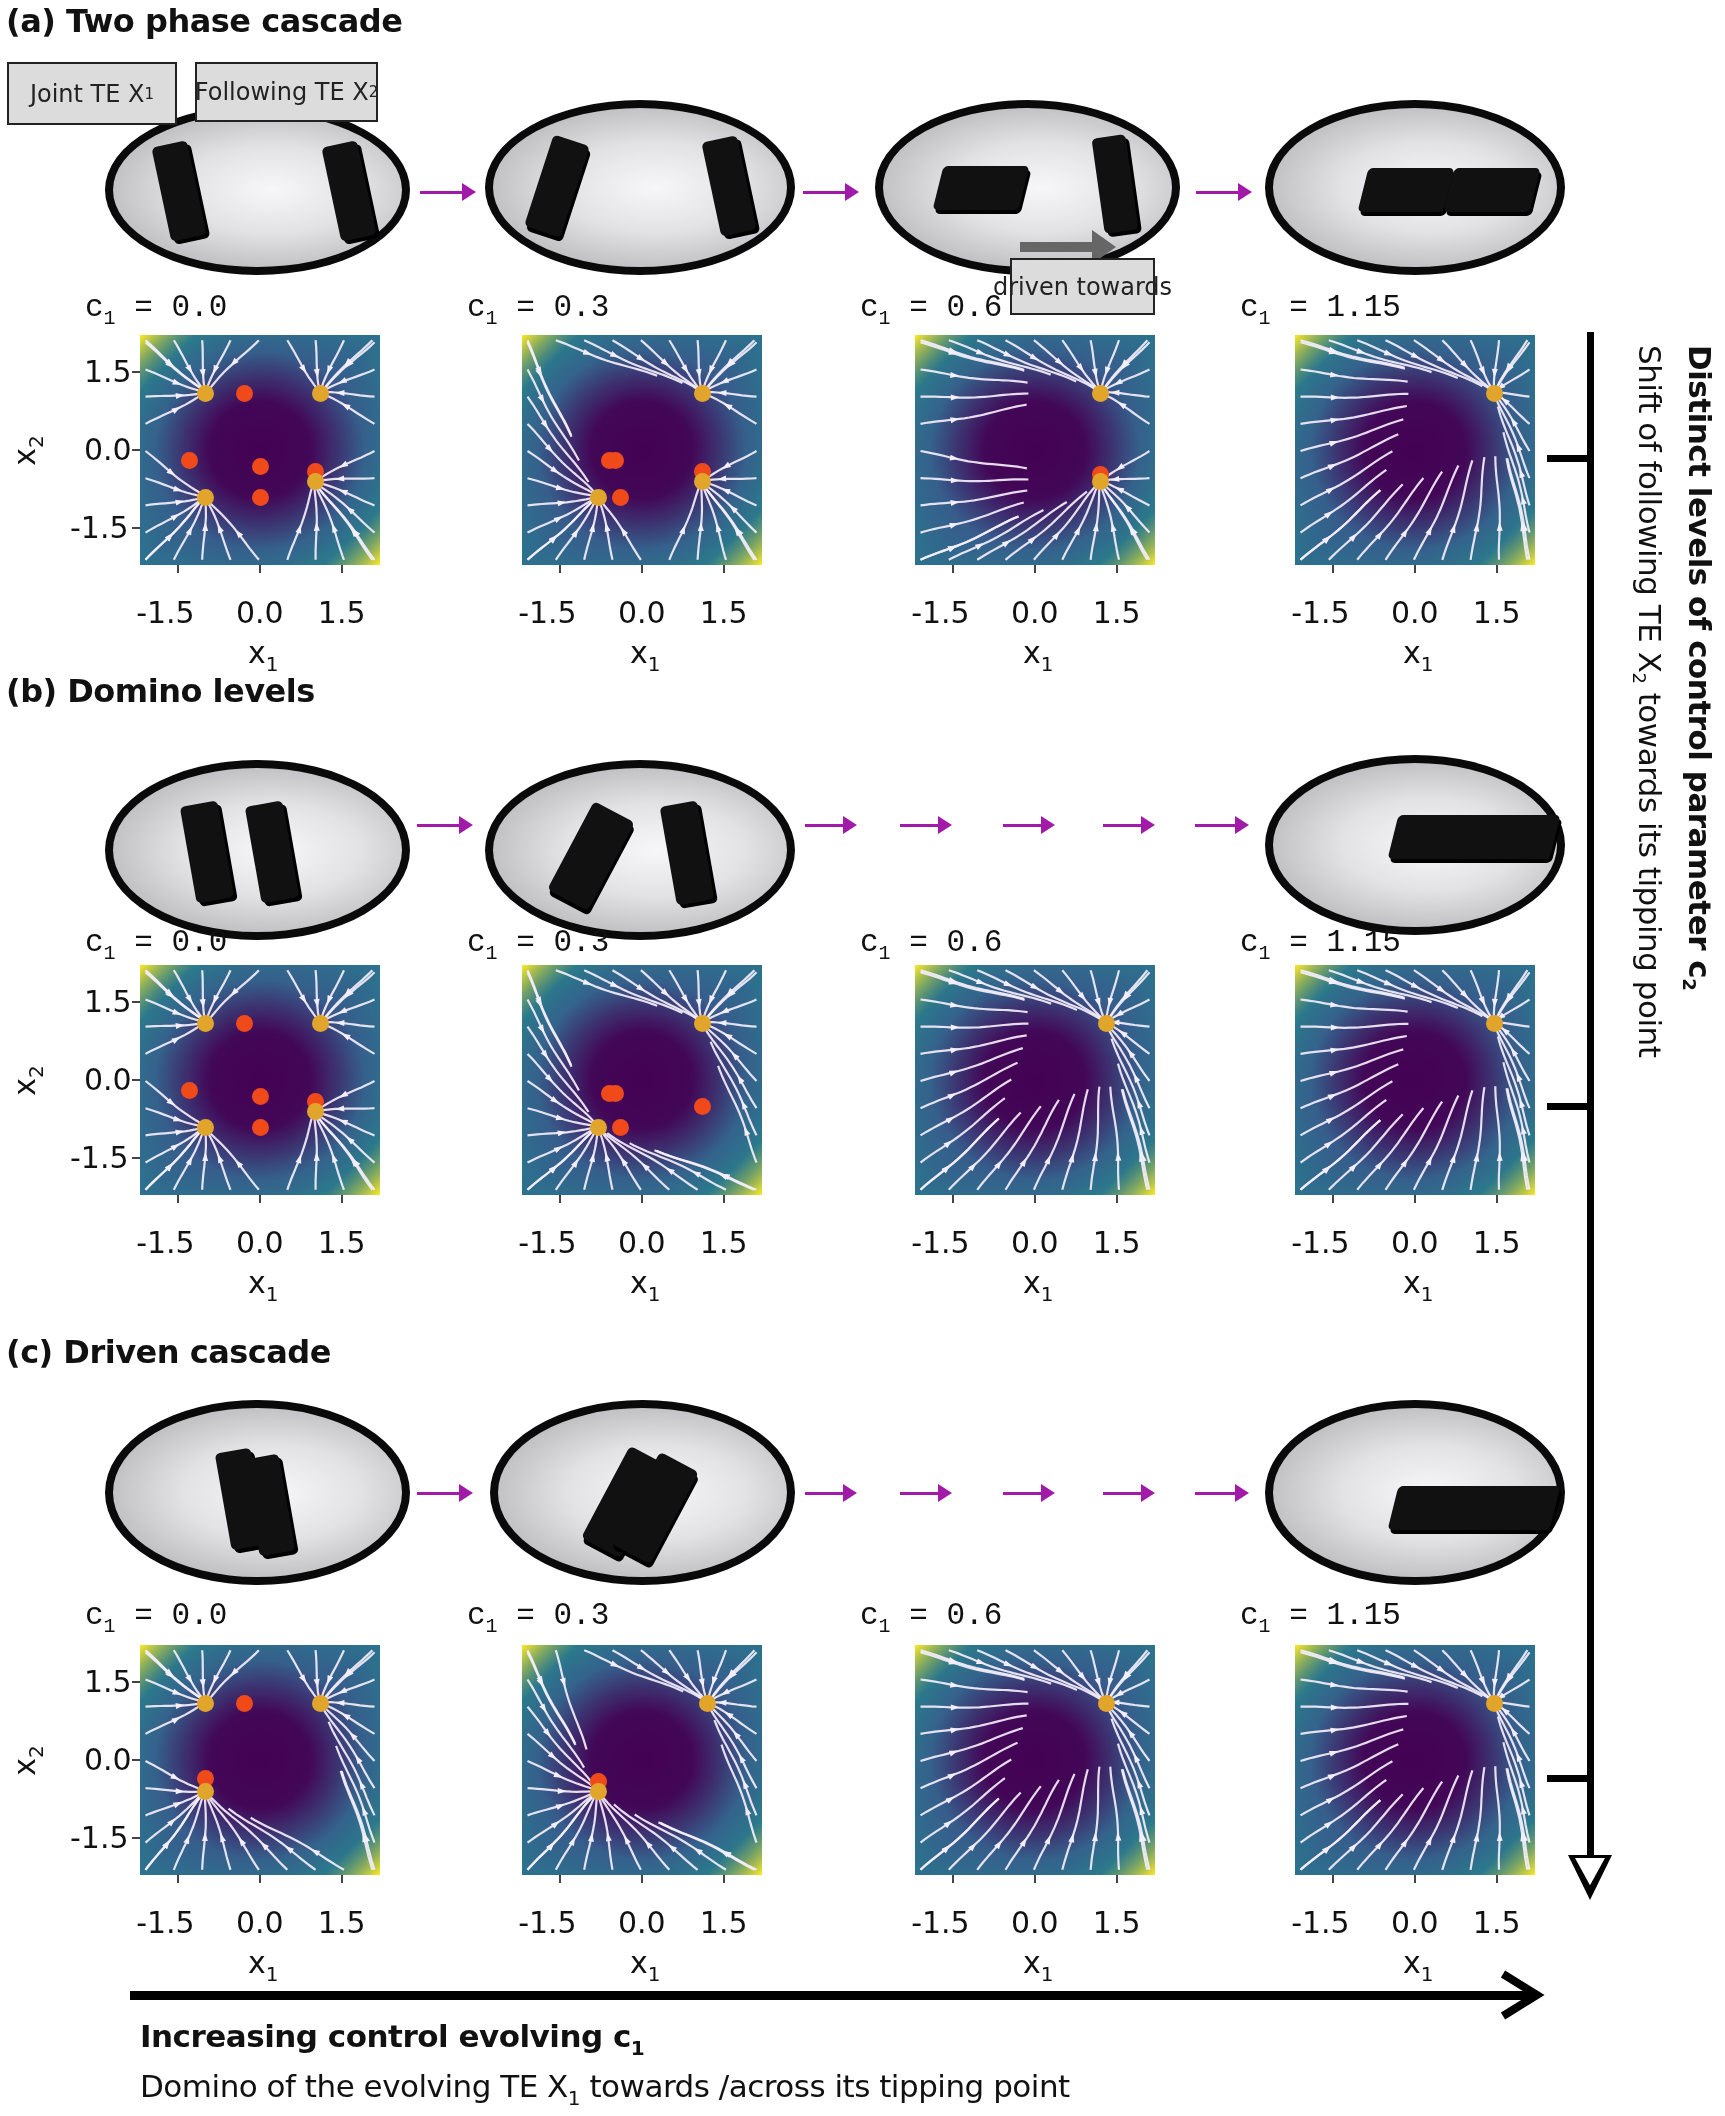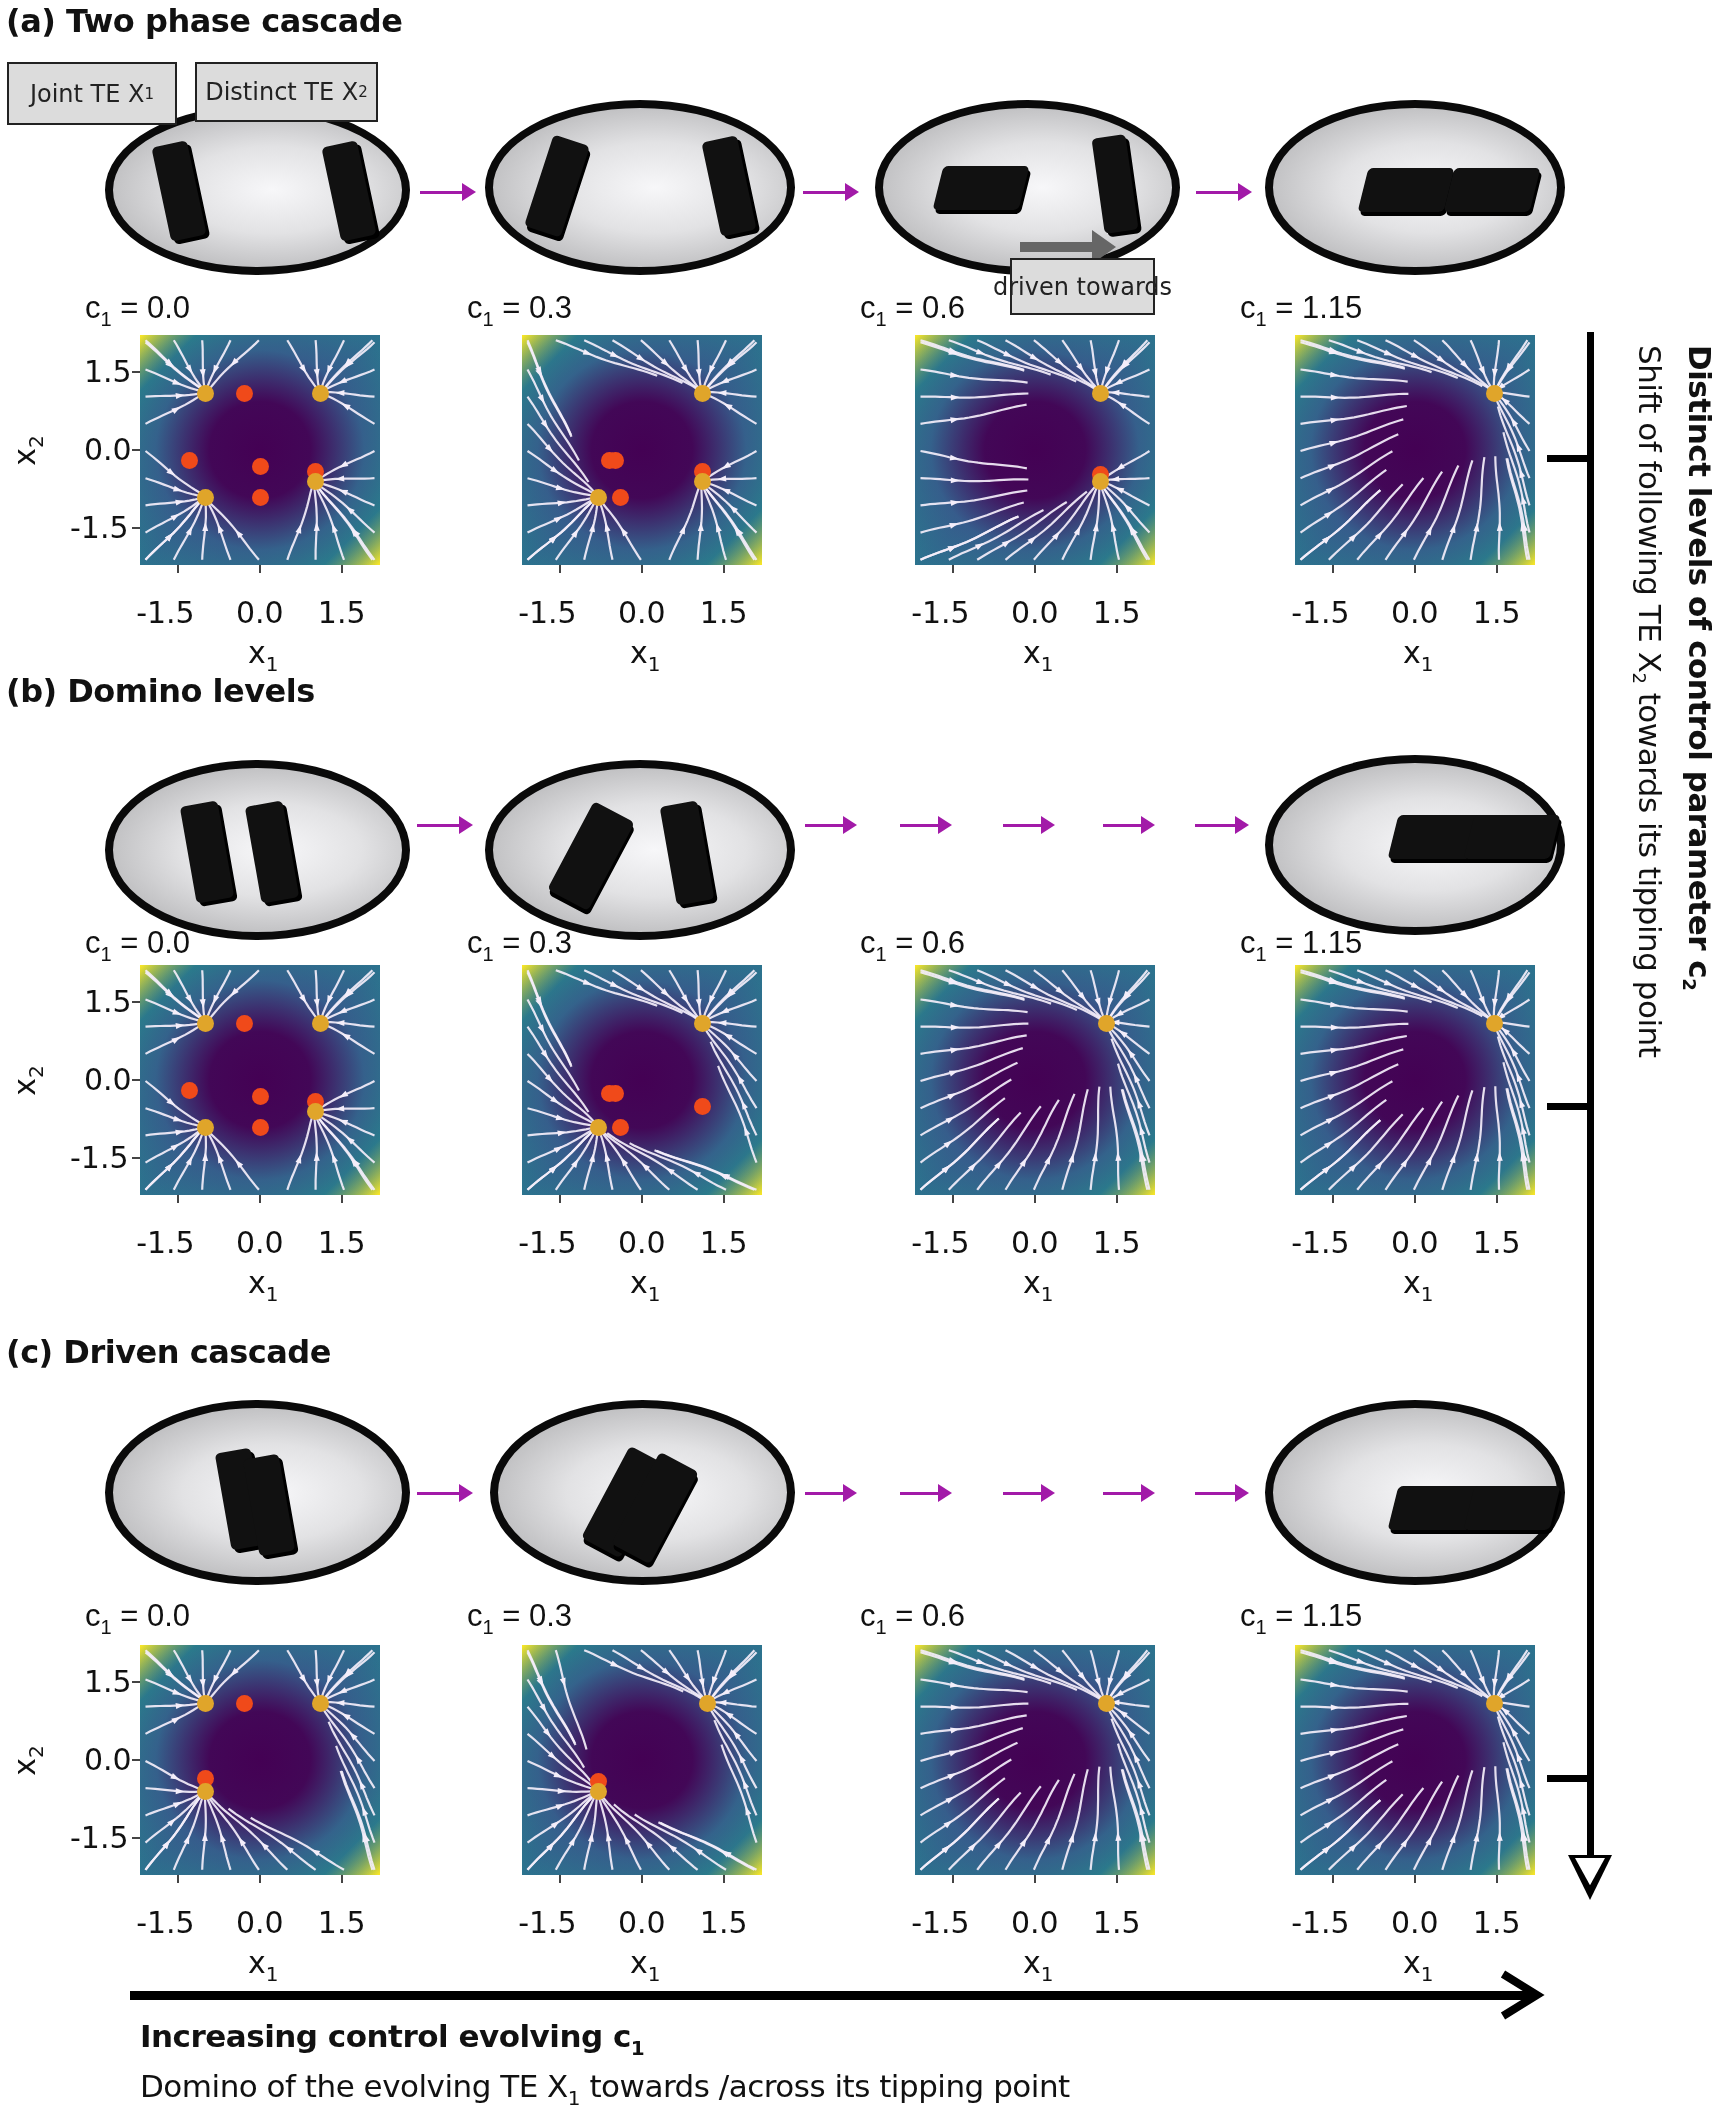--- a/index.html
+++ b/index.html
@@ -5,21 +5,21 @@
   html,body{margin:0;padding:0;background:#ffffff;}
   body{width:1725px;height:2116px;position:relative;overflow:hidden;font-family:"Liberation Sans",sans-serif;color:#111;}
   .abs{position:absolute;}
   .section-title{position:absolute;font-family:"DejaVu Sans",sans-serif;font-weight:bold;font-size:32px;letter-spacing:-0.5px;color:#111;white-space:nowrap;}
   .ellipse{position:absolute;border:8px solid #0a0a0a;border-radius:50%;box-sizing:border-box;
     background:radial-gradient(ellipse at 55% 50%, #f7f7f9 0%, #e2e2e4 40%, #b9b9bb 80%, #a9a9ab 100%);}
   .domino{position:absolute;background:#111;border-radius:5px;box-shadow:3px 4px 0 #000;}
   .arrow{position:absolute;height:0;}
   .arrow .shaft{position:absolute;left:0;top:-1.5px;height:3px;background:#a21aa8;}
   .arrow .head{position:absolute;top:-9px;width:0;height:0;border-left:14px solid #a21aa8;border-top:9px solid transparent;border-bottom:9px solid transparent;}
-  .clabel{position:absolute;font-family:Liberation Sans, sans-serif;font-size:31px;color:#111;white-space:nowrap;}
+  .clabel{position:absolute;font-family:Liberation Mono, monospace;font-size:31px;color:#111;white-space:nowrap;}
   .clabel sub,.axlabel sub{font-size:20px;vertical-align:-8px;}
   .plot{position:absolute;overflow:hidden;
     background:
       radial-gradient(ellipse 70% 70% at 50% 50%, rgba(68,1,84,1) 0%, rgba(68,1,84,0.95) 30%, rgba(59,82,139,0.7) 62%, rgba(33,145,140,0.0) 100%),
       linear-gradient(135deg,#fde725 0%,#21918c 12%,#2c728e 50%,#21918c 88%,#fde725 100%);}
   .plot svg{position:absolute;left:0;top:0;}
   .tick{position:absolute;font-family:"DejaVu Sans",sans-serif;font-size:30px;color:#111;white-space:nowrap;}
   .tickmark-x{position:absolute;width:2px;height:8px;background:#444;}
   .tickmark-y{position:absolute;width:8px;height:2px;background:#444;}
   .axlabel{position:absolute;font-family:"DejaVu Sans",sans-serif;font-size:30px;color:#111;white-space:nowrap;}
@@ -57,21 +57,21 @@
   <div class="domino" style="left:90px;top:60px;width:86px;height:44px;transform:skewX(-14deg);"></div>
   <div class="domino" style="left:176px;top:60px;width:86px;height:44px;transform:skewX(-14deg);"></div>
 </div>
 
 <div class="abs" style="left:225px;top:98px;width:40px;height:8px;background:#111;"></div>
 <div class="callout" style="left:7px;top:62px;width:170px;height:63px;">
   <span>Joint TE X</span>
     <sub>1</sub>
 </div>
 <div class="callout" style="left:195px;top:62px;width:183px;height:60px;">
-  <span>Distinct TE X</span>
+  <span>Following TE X</span>
     <sub>2</sub>
 </div>
 <div class="abs" style="left:1020px;top:242px;width:78px;height:10px;background:#666;"></div>
 <div class="abs" style="left:1092px;top:230px;width:0;height:0;border-left:24px solid #666;border-top:17px solid transparent;border-bottom:17px solid transparent;"></div>
 <div class="callout" style="left:1010px;top:258px;width:145px;height:57px;">driven towards</div>
 
 <div class="arrow" style="left:420px;top:192px;">
     <div class="shaft" style="width:44px;"></div>
     <div class="head" style="left:42px;"></div>
   </div>

